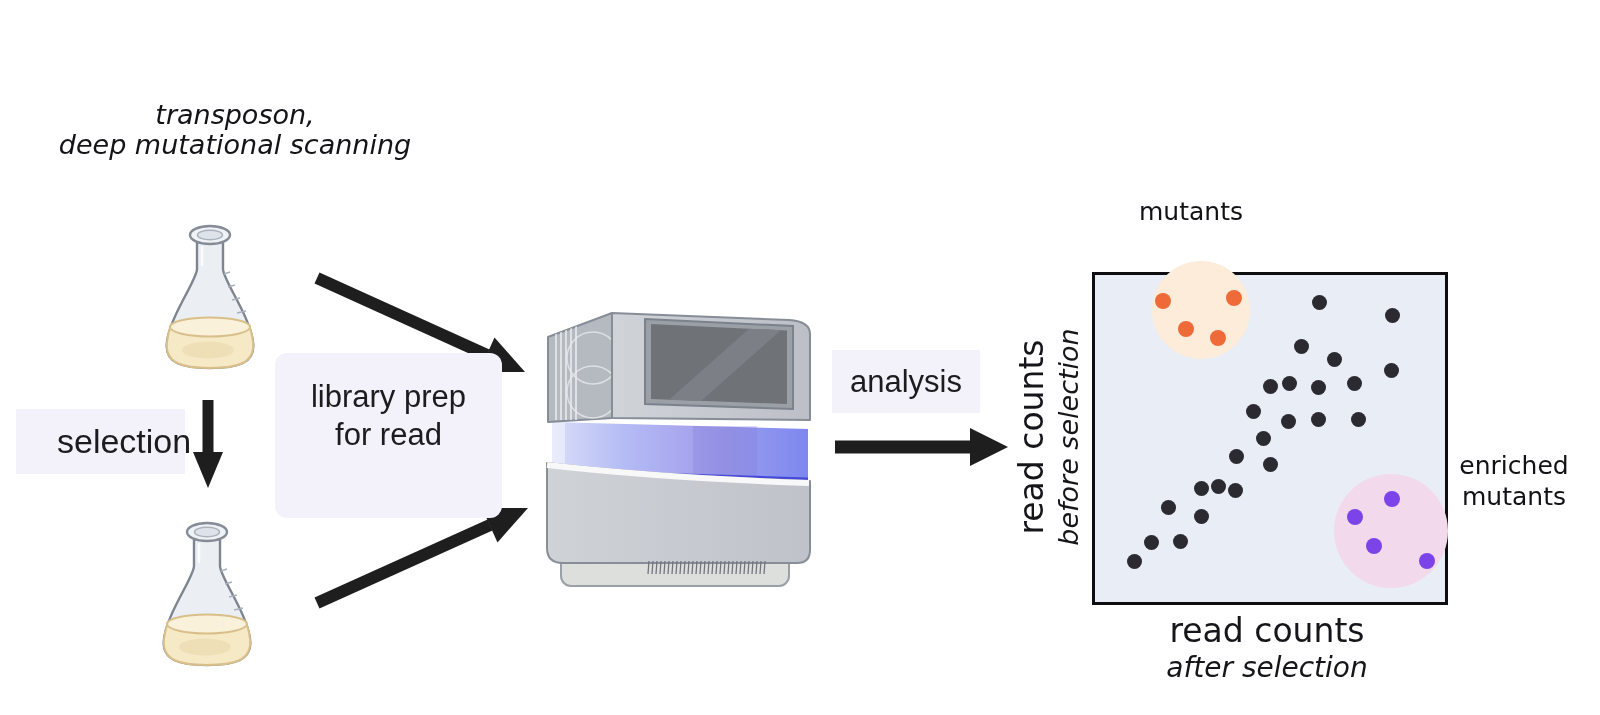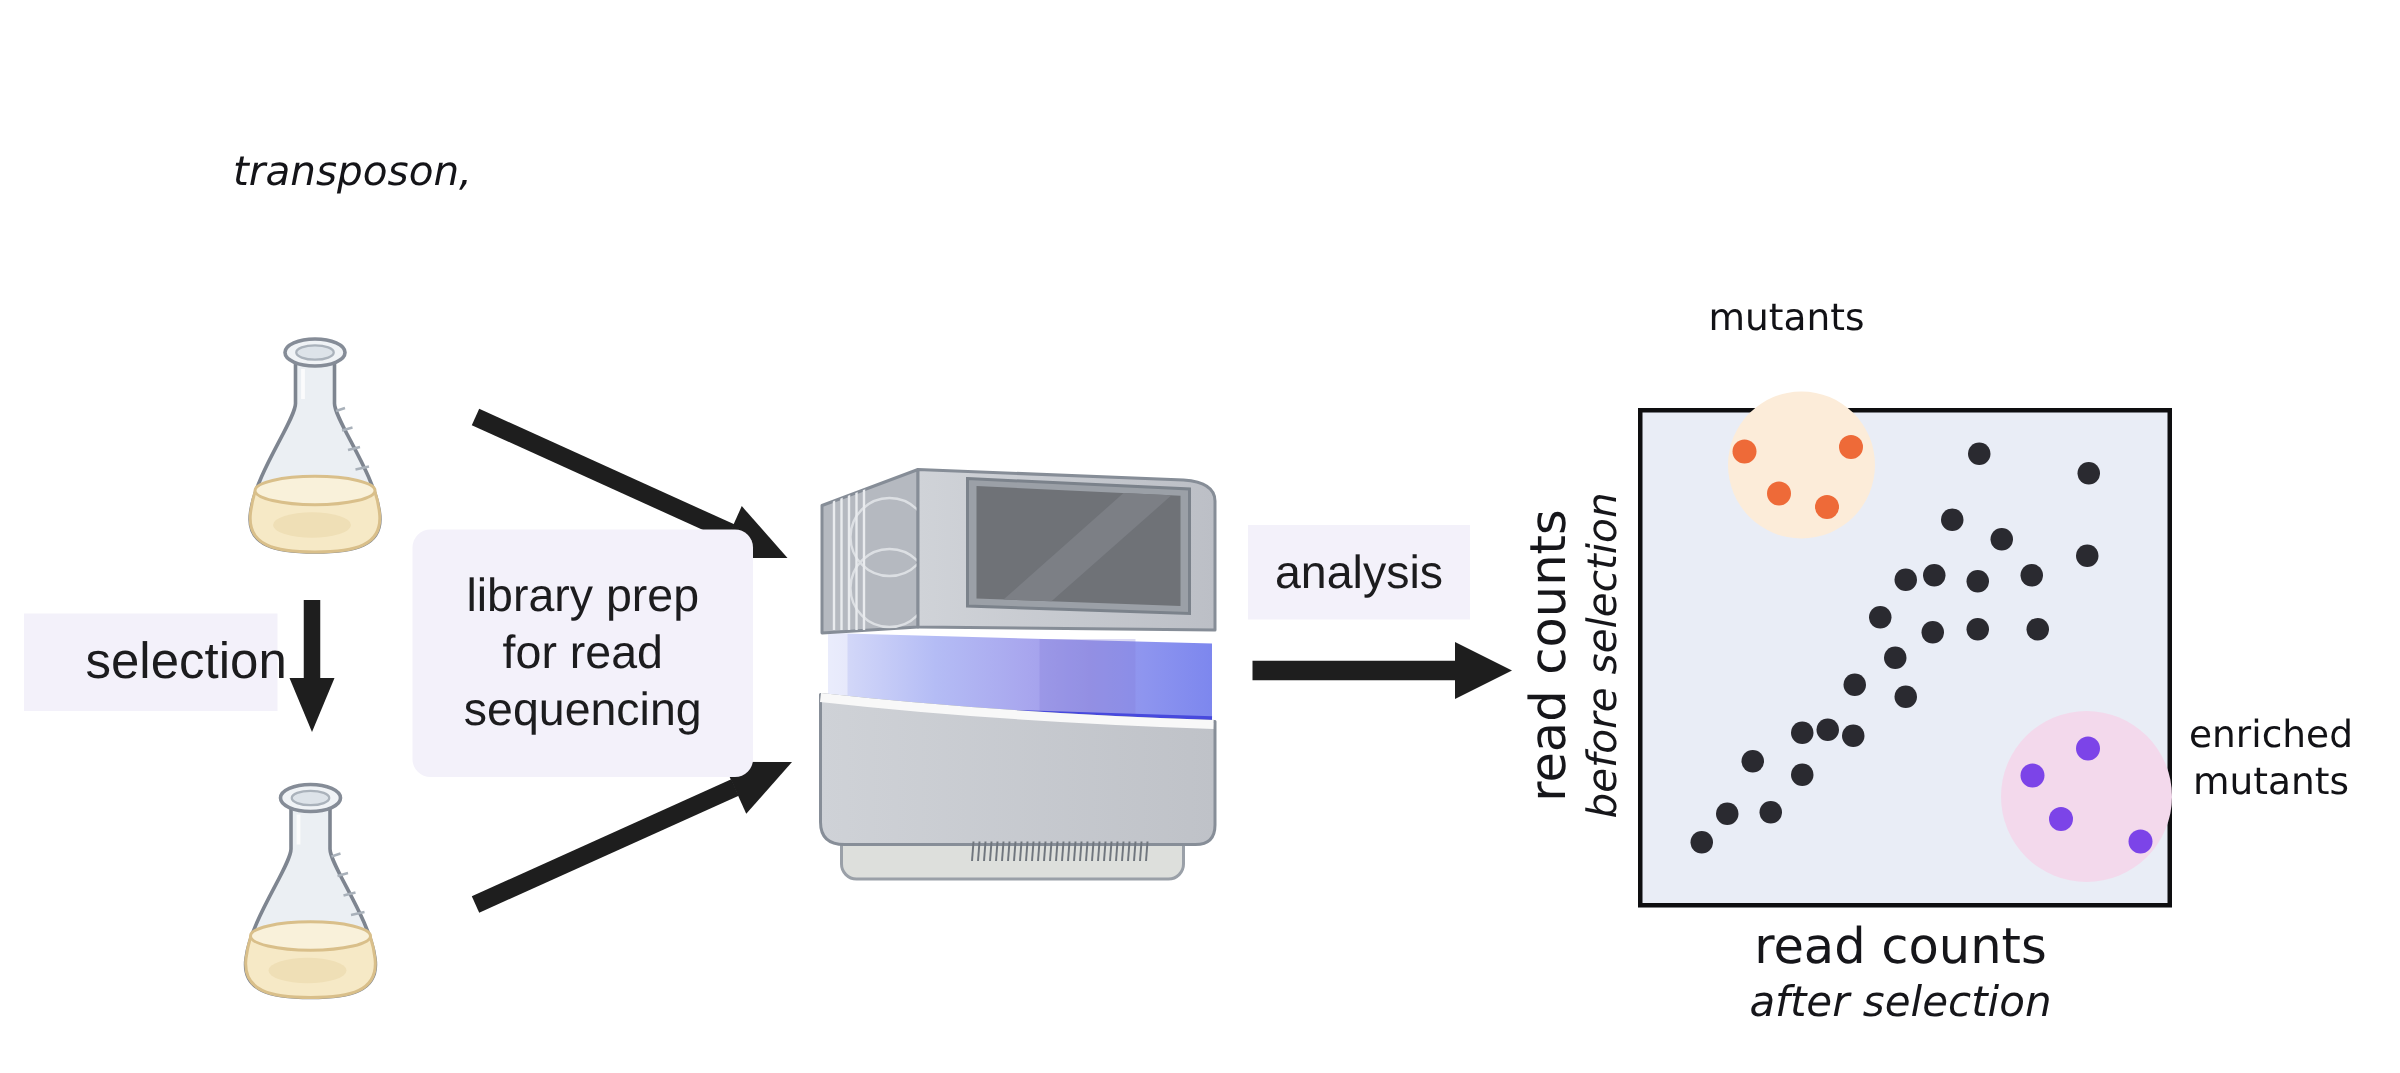--- a/index.html
+++ b/index.html
@@ -22,21 +22,21 @@
   .tag-analysis { left:832px; top:350px; width:148px; height:63px; font-size:31px; line-height:63px; }
 
   .rot { transform:rotate(-90deg); text-align:center; white-space:nowrap; }
   .y-label   { left:917px; top:418px; width:230px; height:38px; font-size:33px; line-height:38px; }
   .y-sublabel{ left:954px; top:422px; width:230px; height:30px; font-size:27px; line-height:30px; font-style:italic; }
   .x-label   { left:1117px; top:611px; width:300px; text-align:center; font-size:33px; }
   .x-sublabel{ left:1117px; top:651px; width:300px; text-align:center; font-size:28px; font-style:italic; }
 
   .annot { font-size:25px; line-height:31px; text-align:center; color:#121216; }
   .annot-depleted { left:1091px; top:196px; width:200px; }
-  .annot-enriched { left:1445px; top:474px; width:138px; }
+  .annot-enriched { left:1445px; top:450px; width:138px; }
 
   .plot-frame { left:1092px; top:272px; width:356px; height:333px;
                 border:3px solid #0e0e10; background:#e9edf6; }
   .plot-inner { position:absolute; left:0; top:0; width:350px; height:327px; }
   .hl  { position:absolute; border-radius:50%; }
   .dot { position:absolute; border-radius:50%; }
 
   svg { display:block; }
 </style>
 </head>
@@ -60,20 +60,21 @@
       </g>
     </g>
   </defs>
 </svg>
 
 <div id="canvas">
 
 
   <div class="abs lib-block">
     <div class="lib-sub">transposon,</div>
+    <div class="lib-sub">deep mutational scanning</div>
   </div>
 
   <svg class="abs" style="left:158px; top:224px;" width="104" height="148" viewBox="0 0 104 148">
     <use href="#flask-shape"></use>
   </svg>
   <svg class="abs" style="left:155px; top:521px;" width="104" height="148" viewBox="0 0 104 148">
     <use href="#flask-shape"></use>
   </svg>
 
   <svg class="abs" style="left:310px; top:270px;" width="225" height="112" viewBox="0 0 225 112">
@@ -90,21 +91,20 @@
   </svg>
   <svg class="abs" style="left:830px; top:425px;" width="185" height="44" viewBox="0 0 185 44">
     <line x1="5" y1="22" x2="142" y2="22" stroke="#1e1e1e" stroke-width="13"></line>
     <polygon points="140,3 140,41 178,22" fill="#1e1e1e"></polygon>
   </svg>
 
   <div class="abs tagbox tag-selection">selection</div>
   <div class="abs tagbox tag-libprep">
     <div>library prep</div>
     <div>for read</div>
-    <div>sequencing</div>
   </div>
   <div class="abs tagbox tag-analysis">analysis</div>
 
   <svg class="abs" style="left:543px; top:300px;" width="270" height="290" viewBox="0 0 270 290">
     <defs>
       <linearGradient id="glowGrad" x1="0" y1="0" x2="1" y2="0">
         <stop offset="0" stop-color="#d9ddf9"></stop>
         <stop offset="0.28" stop-color="#b4bcf5"></stop>
         <stop offset="0.52" stop-color="#a8a6ee"></stop>
         <stop offset="0.68" stop-color="#9a98e8"></stop>

